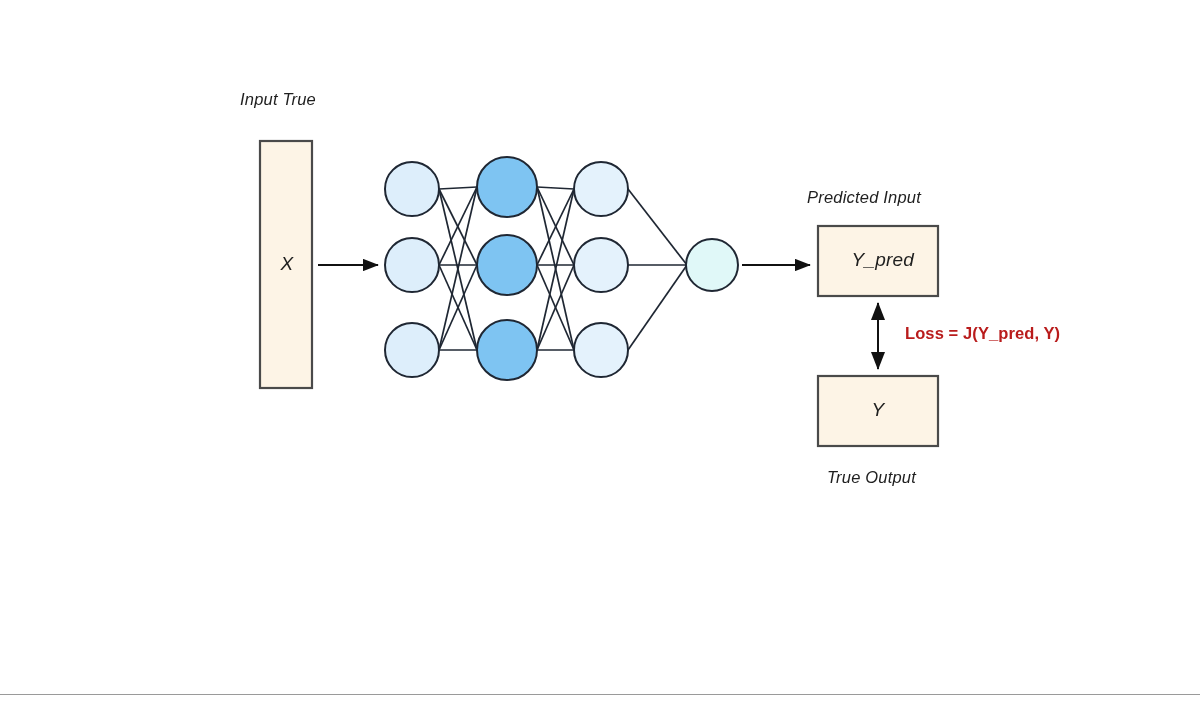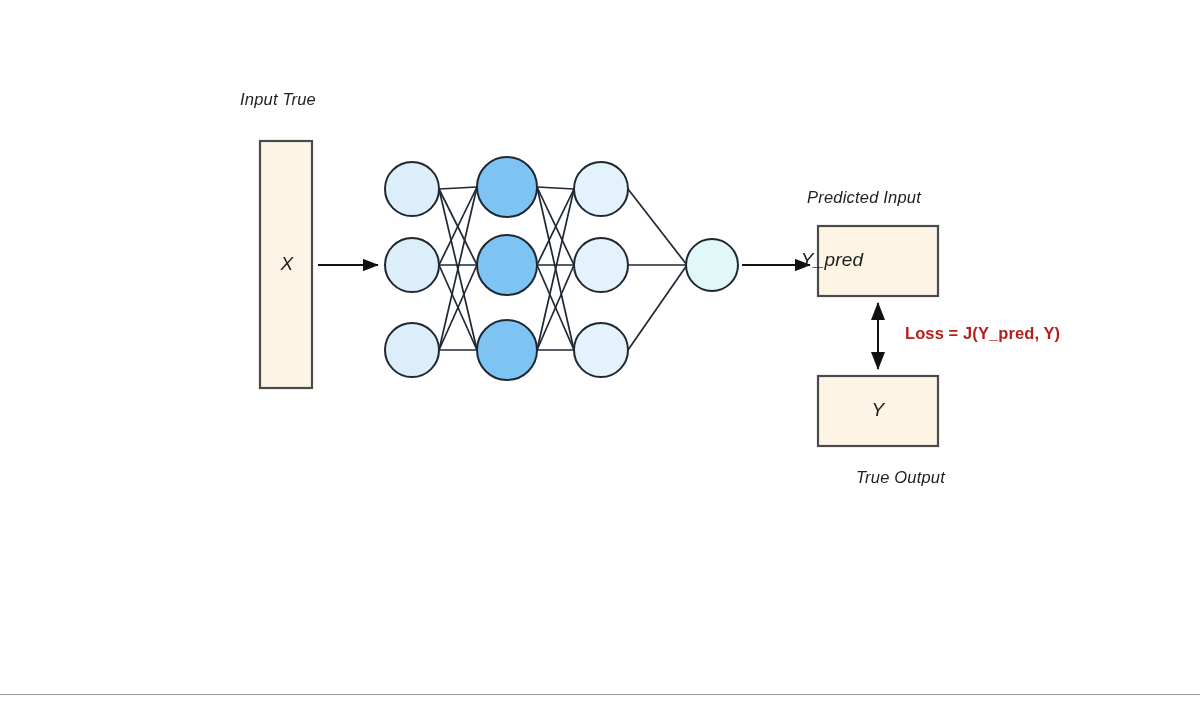--- a/index.html
+++ b/index.html
@@ -46,30 +46,30 @@
     white-space: nowrap;
     font-style: normal;
     font-weight: 600;
     font-size: 16.5px;
     color: #b91c1c;
     letter-spacing: 0.1px;
   }
 
   #label-input-data   { left: 240px; top: 90px; }
   #label-predicted    { left: 807px; top: 188px; }
-  #label-true         { left: 827px; top: 468px; margin-left: 29px; }
+  #label-true         { left: 827px; top: 468px; }
   #label-loss         { left: 905px; top: 324px; }
 
   #text-x {
     left: 262px; top: 253px; width: 50px;
     text-align: center;
   }
   #text-ypred {
-    left: 772px; top: 249px; width: 120px;
-    text-align: center;
+    left: 794px; top: 249px; width: 120px;
+    text-align: right;
   }
   #text-y {
     left: 818px; top: 399px; width: 120px;
     text-align: center;
   }
 
   .bottom-rule {
     position: absolute;
     left: 0;
     top: 694px;

